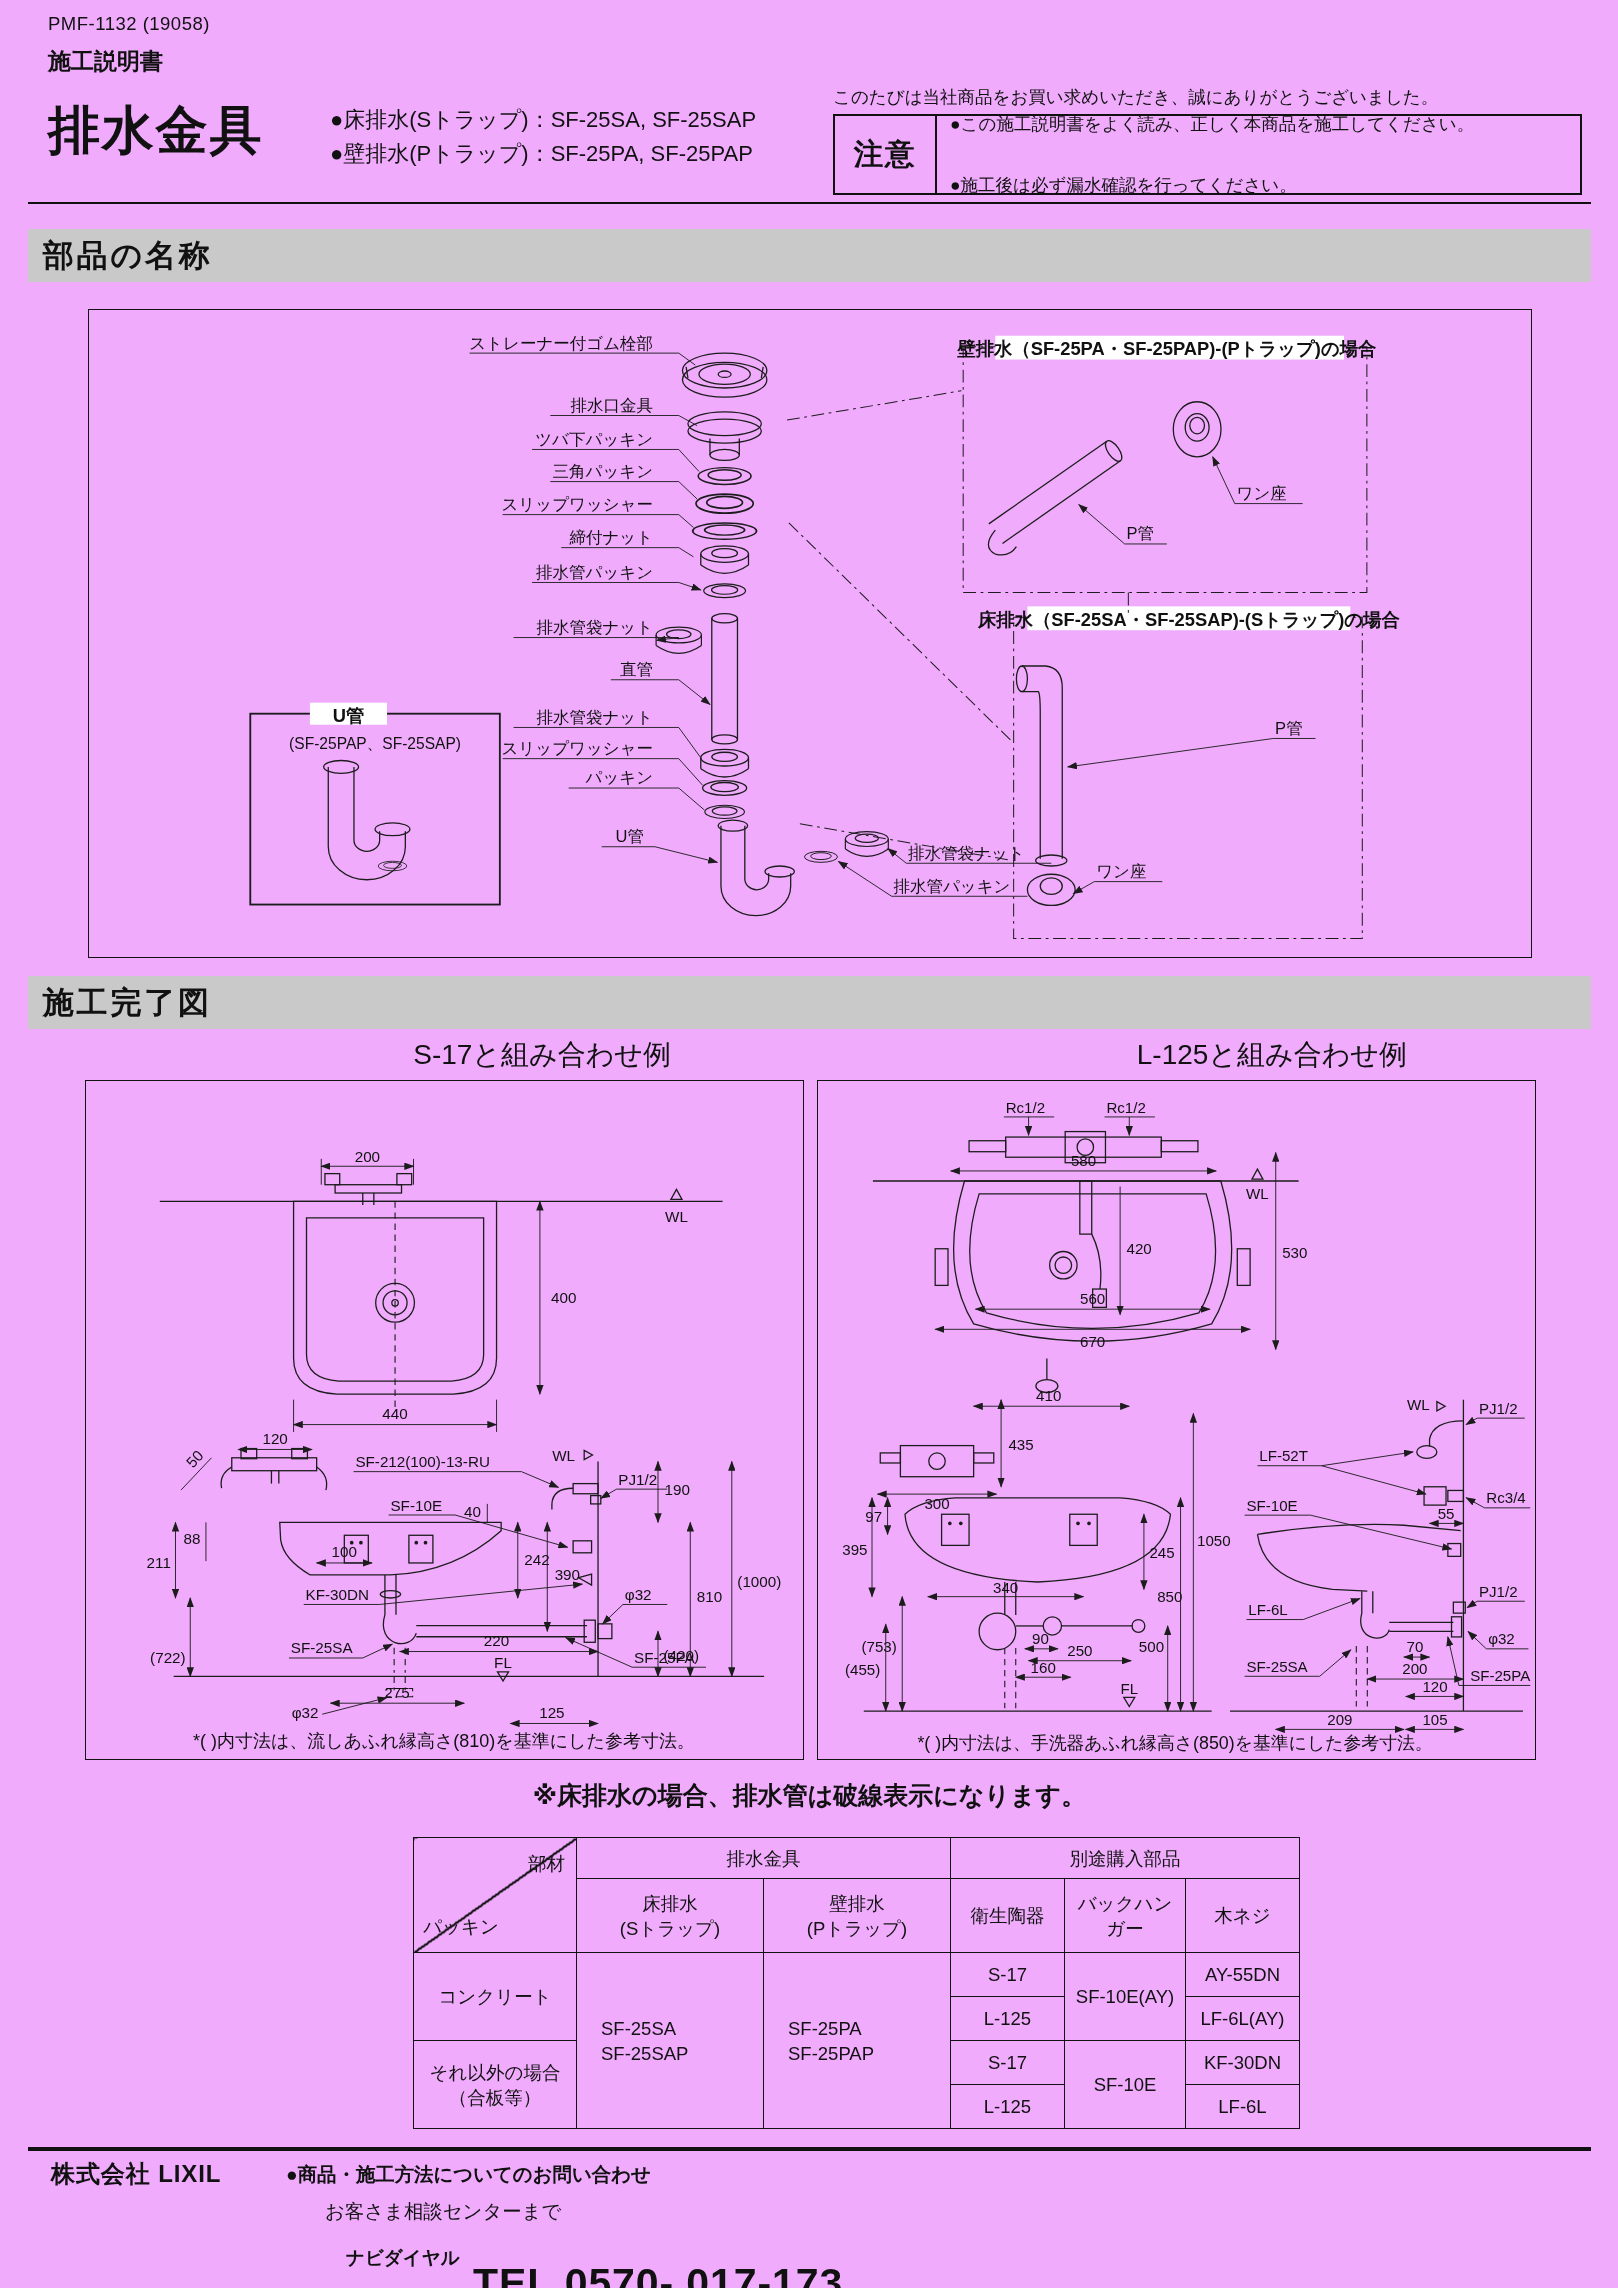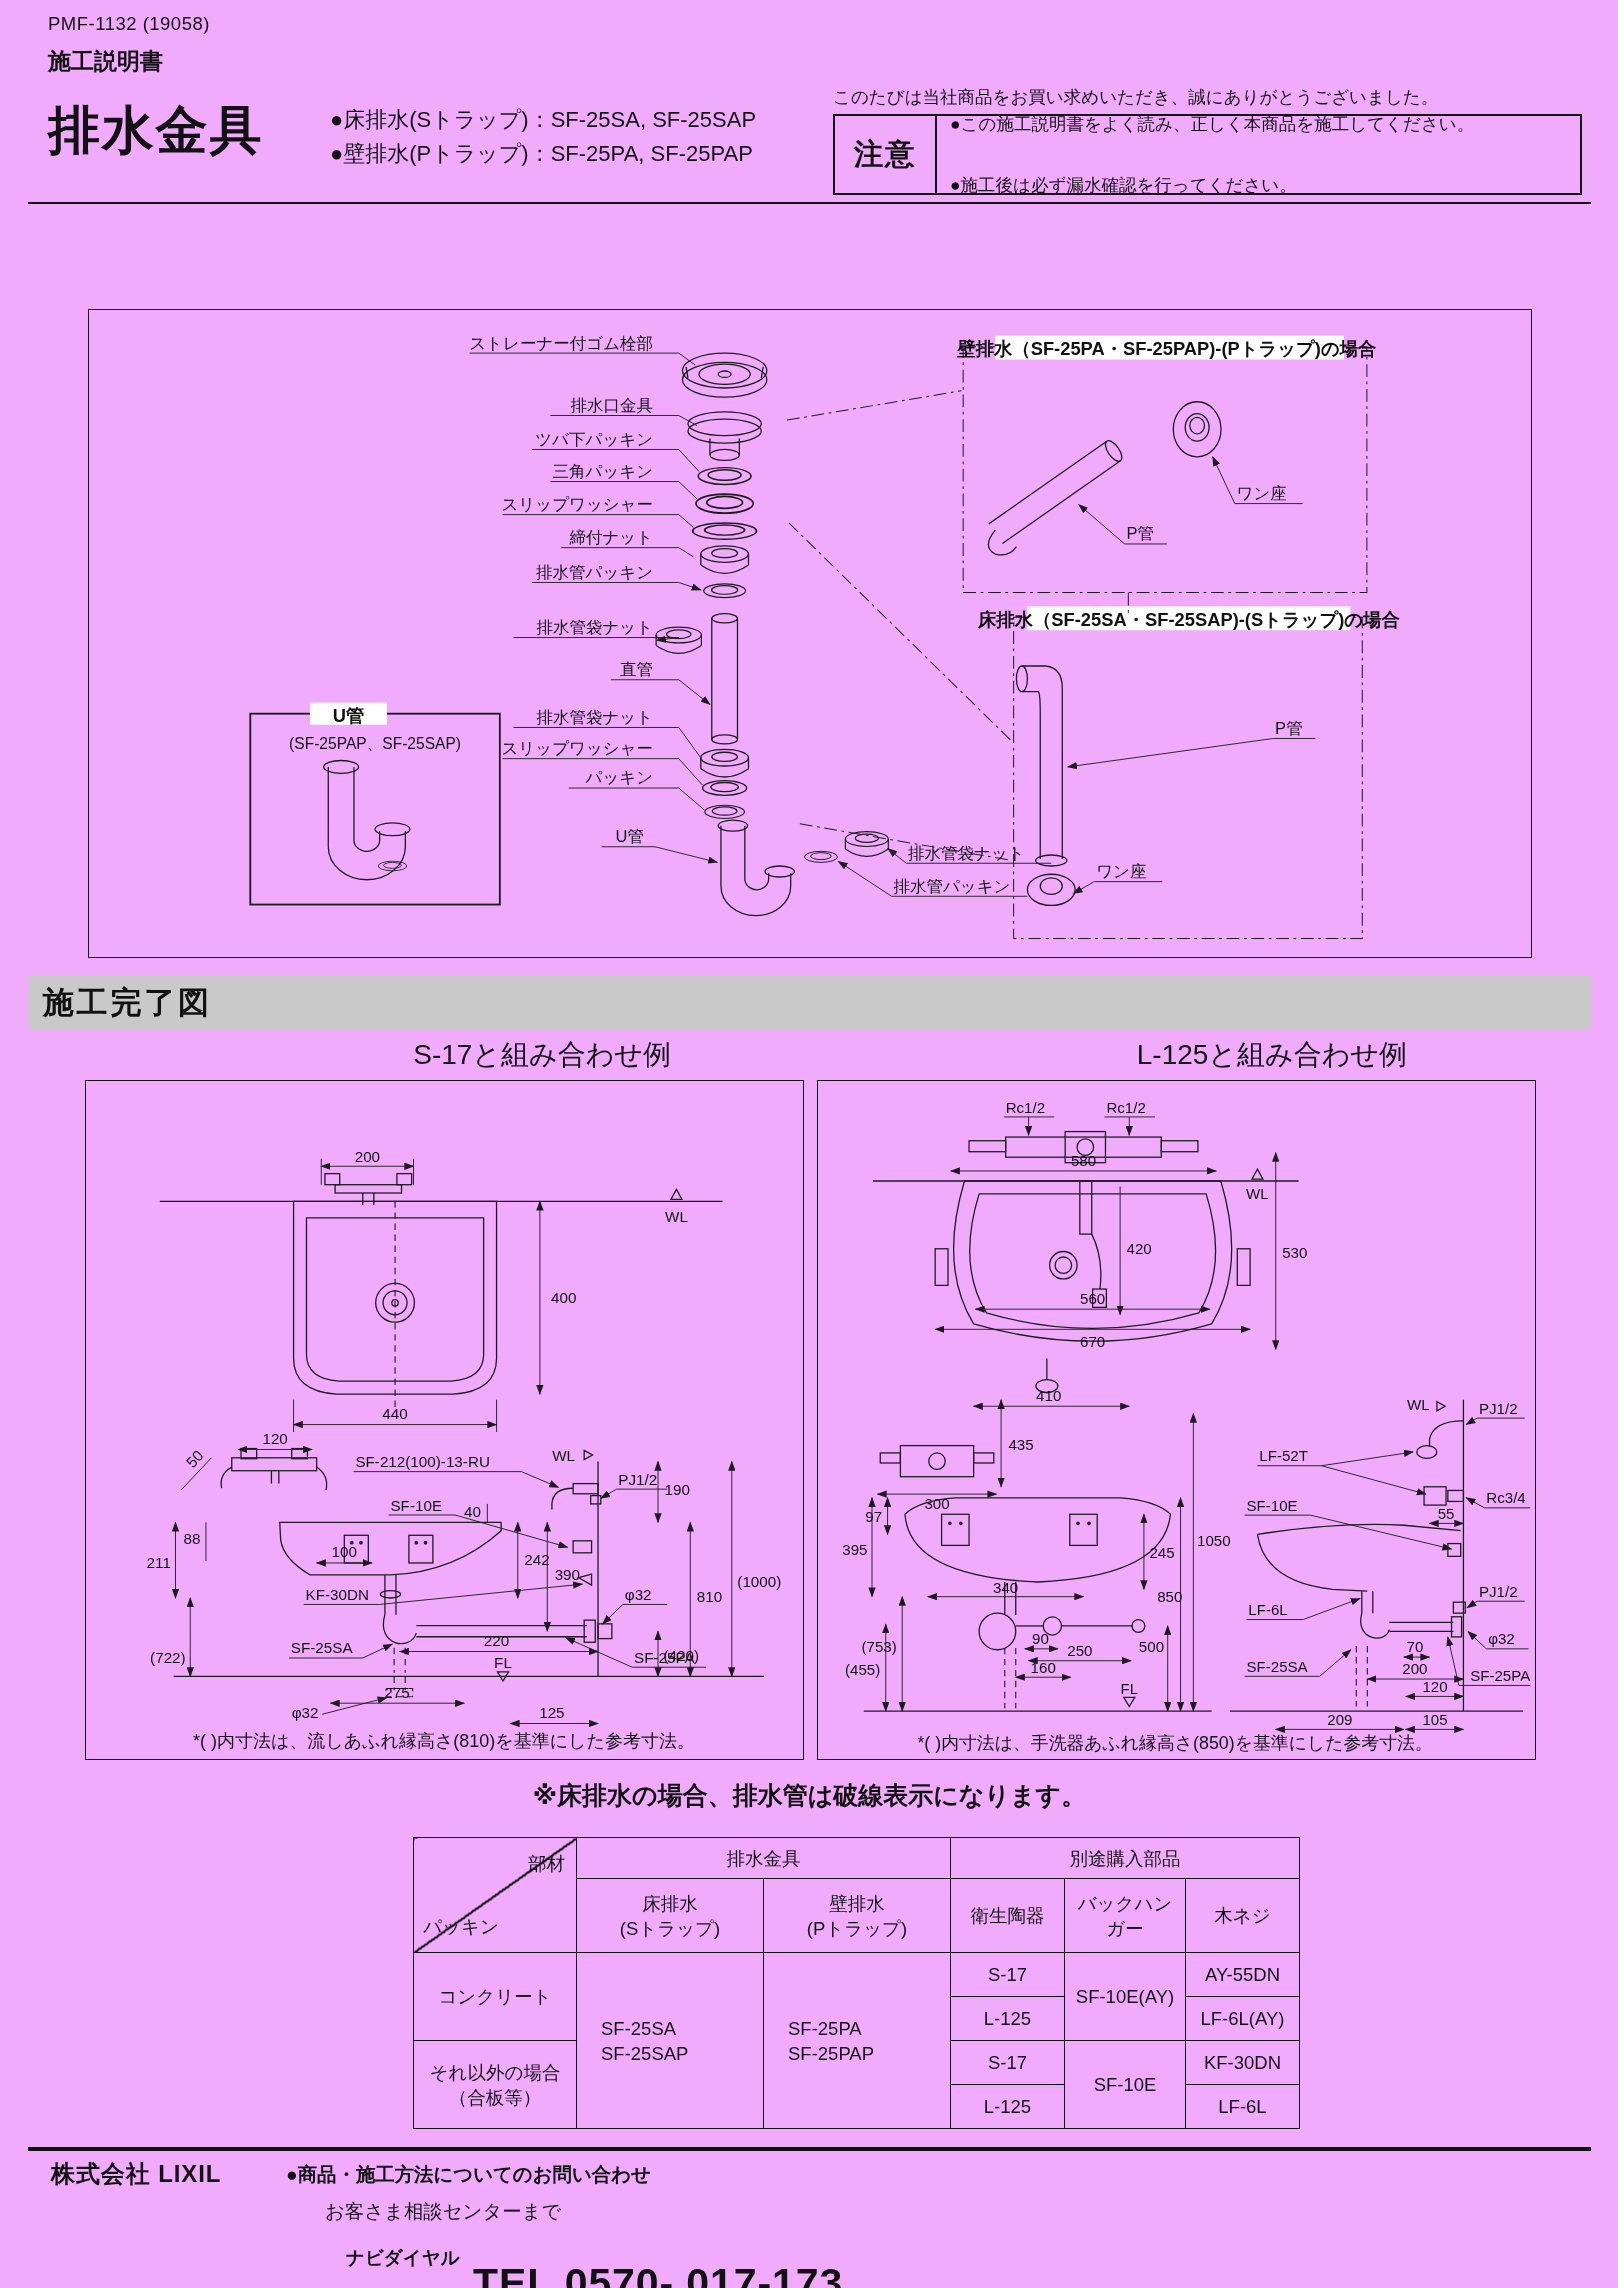--- a/index.html
+++ b/index.html
@@ -76,20 +76,23 @@
   <div class="abs thanks">このたびは当社商品をお買い求めいただき、誠にありがとうございました。</div>
   <div class="abs caution">
     <div class="caution-title">注意</div>
     <div class="caution-body">
       <div>●この施工説明書をよく読み、正しく本商品を施工してください。</div>
       <div>●施工後は必ず漏水確認を行ってください。</div>
     </div>
   </div>
   <div class="abs header-rule"></div>
 
+  <div class="abs secbar bar1">
+    <span>部品の名称</span>
+  </div>
 
   <div class="abs parts-frame">
   <svg viewBox="0 0 1565 703" width="1441" height="645">
     <defs>
       <marker id="ar1" markerWidth="11" markerHeight="8" refX="10" refY="4" orient="auto-start-reverse">
         <path d="M0,0 L11,4 L0,8 Z" style="fill:#1c1c1c;stroke:none"></path>
       </marker>
       <g id="pring">
             <ellipse cx="0" cy="0" rx="24" ry="8"></ellipse>
             <ellipse cx="0" cy="-1" rx="15" ry="5"></ellipse>

